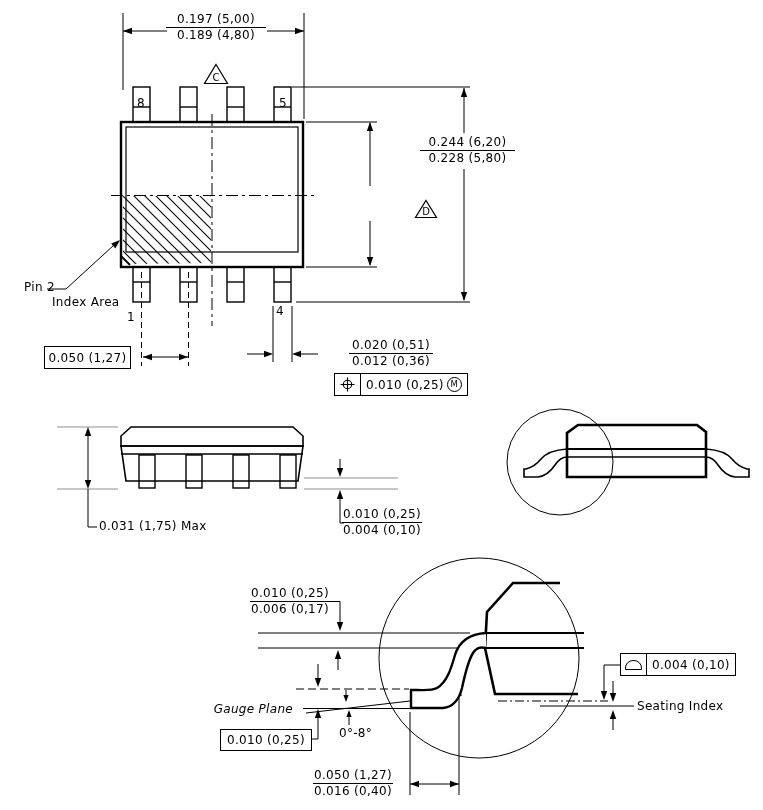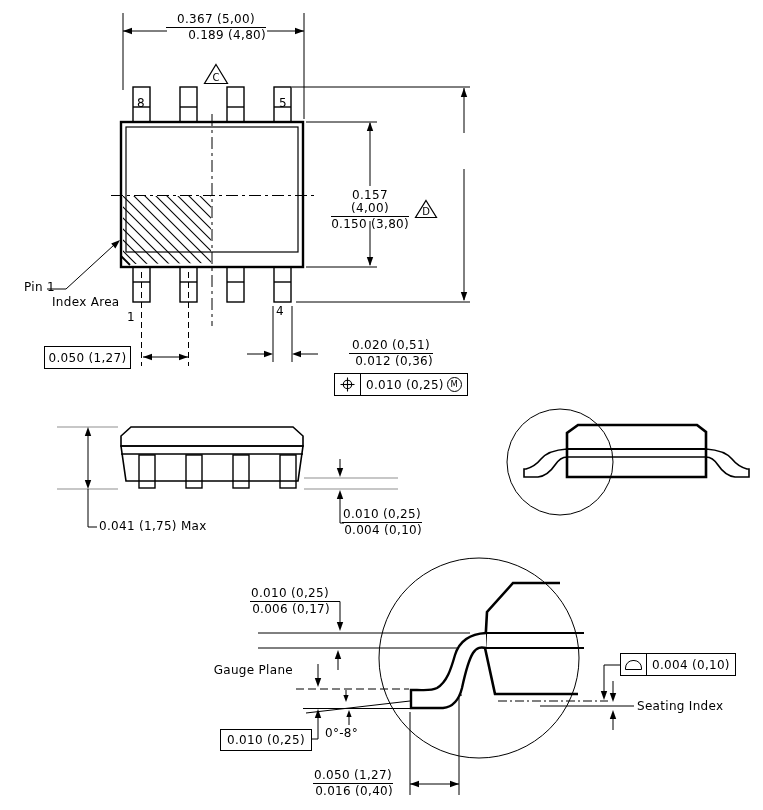--- a/index.html
+++ b/index.html
@@ -4,21 +4,21 @@
 <style>
   html,body{margin:0;padding:0;background:#fff;}
   .canvas{
     position:relative;width:763px;height:810px;background:#fff;overflow:hidden;
     font-family:"DejaVu Sans","Liberation Sans",sans-serif;color:#000;
   }
   .canvas svg.draw{position:absolute;left:0;top:0;}
   .lbl{position:absolute;font-size:12px;letter-spacing:0.3px;line-height:14px;white-space:nowrap;}
   .frac{position:absolute;text-align:center;font-size:12px;letter-spacing:0.3px;line-height:13px;}
   .frac .num{display:block;border-bottom:1.2px solid #000;padding:0 1px 1px 1px;}
-  .frac .den{display:block;padding-top:1px;text-align:right;}
+  .frac .den{display:block;padding-top:1px;}
   .boxed{position:absolute;border:1.3px solid #000;display:flex;align-items:center;justify-content:center;
          font-size:12px;letter-spacing:0.3px;background:#fff;}
   .fcf{position:absolute;border:1.3px solid #000;display:flex;align-items:stretch;height:21px;background:#fff;}
   .fcf .cell{display:flex;align-items:center;justify-content:center;padding:0 5px;font-size:12px;letter-spacing:0.3px;}
   .fcf .sym{border-right:1.3px solid #000;padding:0 4px;}
   .m-circle{display:inline-block;width:13px;height:13px;border:1px solid #000;border-radius:50%;
             font-size:8.5px;line-height:12.5px;text-align:center;margin-left:3px;}
   .flat-sym{display:inline-block;width:15px;height:8px;border:1.3px solid #000;border-radius:8px 8px 0 0;}
   .datum{position:absolute;}
   .datum .datum-letter{position:absolute;left:0;right:0;bottom:2px;text-align:center;font-size:10px;line-height:10px;}
@@ -204,48 +204,48 @@
     <polygon points="349,710 346.4,717 351.6,717"></polygon>
     <polygon points="410,784 419,780.8 419,787.2"></polygon>
     <polygon points="459,784 450,780.8 450,787.2"></polygon>
     <polygon points="604,700 600.8,691 607.2,691"></polygon>
     <polygon points="613,702 609.8,693 616.2,693"></polygon>
     <polygon points="613,710 609.8,719 616.2,719"></polygon>
   </g>
 </svg>
 
   <div class="frac" style="left:166px;top:13px;width:100px;">
-    <span class="num">0.367 (5,00)</span>
+    <span class="num">0.197 (5,00)</span>
     <span class="den">0.189 (4,80)</span>
   </div>
 
   <div class="datum" style="left:203px;top:63px;width:26px;height:22px;">
     <svg width="26" height="22">
         <polygon points="13,1.5 24.5,20.5 1.5,20.5" fill="none" stroke="#000" stroke-width="1.2"></polygon>
       </svg>
     <span class="datum-letter">C</span>
   </div>
 
   <div class="lbl" style="left:137px;top:96px;">8</div>
   <div class="lbl" style="left:279px;top:96px;">5</div>
 
-
-  <div class="frac" style="left:331px;top:189px;width:78px;">
-    <span class="num">0.157 (4,00)</span>
-    <span class="den">0.150 (3,80)</span>
-  </div>
+  <div class="frac" style="left:420px;top:136px;width:95px;">
+    <span class="num">0.244 (6,20)</span>
+    <span class="den">0.228 (5,80)</span>
+  </div>
+
 
   <div class="datum" style="left:414px;top:199px;width:24px;height:20px;">
     <svg width="24" height="20">
         <polygon points="12,1.5 22.5,18.5 1.5,18.5" fill="none" stroke="#000" stroke-width="1.2"></polygon>
       </svg>
     <span class="datum-letter">D</span>
   </div>
 
-  <div class="lbl" style="left:24px;top:280px;">Pin 1</div>
+  <div class="lbl" style="left:24px;top:280px;">Pin 2</div>
   <div class="lbl" style="left:24px;top:295px;margin-left:28px;">Index Area</div>
 
   <div class="lbl" style="left:127px;top:310px;">1</div>
   <div class="lbl" style="left:276px;top:304px;">4</div>
 
   <div class="boxed" style="left:44px;top:346px;width:85px;height:21px;">0.050 (1,27)</div>
 
   <div class="frac" style="left:316px;top:339px;width:84px;margin-left:33px;">
     <span class="num">0.020 (0,51)</span>
     <span class="den">0.012 (0,36)</span>
@@ -258,37 +258,37 @@
           <line x1="8.5" y1="1.5" x2="8.5" y2="15.5" stroke="#000" stroke-width="1.1"></line>
           <line x1="1.5" y1="8.5" x2="15.5" y2="8.5" stroke="#000" stroke-width="1.1"></line>
         </svg>
     </span>
     <span class="cell">
       <span>0.010 (0,25)</span>
       <span class="m-circle">M</span>
     </span>
   </div>
 
-  <div class="lbl" style="left:99px;top:519px;">0.041 (1,75) Max</div>
+  <div class="lbl" style="left:99px;top:519px;">0.031 (1,75) Max</div>
 
   <div class="frac" style="left:342px;top:508px;width:80px;">
     <span class="num">0.010 (0,25)</span>
     <span class="den">0.004 (0,10)</span>
   </div>
 
   <div class="frac" style="left:250px;top:587px;width:80px;">
     <span class="num">0.010 (0,25)</span>
     <span class="den">0.006 (0,17)</span>
   </div>
 
-  <div class="lbl" style="left:213px;top:663px;width:80px;text-align:right;">Gauge Plane</div>
+  <div class="lbl" style="left:213px;top:702px;width:80px;text-align:right;font-style:italic;">Gauge Plane</div>
 
   <div class="boxed" style="left:220px;top:729px;width:90px;height:20px;">0.010 (0,25)</div>
 
-  <div class="lbl" style="left:325px;top:726px;">0°-8°</div>
+  <div class="lbl" style="left:339px;top:726px;">0°-8°</div>
 
   <div class="frac" style="left:313px;top:769px;width:80px;">
     <span class="num">0.050 (1,27)</span>
     <span class="den">0.016 (0,40)</span>
   </div>
 
   <div class="fcf" style="left:620px;top:653px;">
     <span class="cell sym">
         <span class="flat-sym"></span>
       </span>

